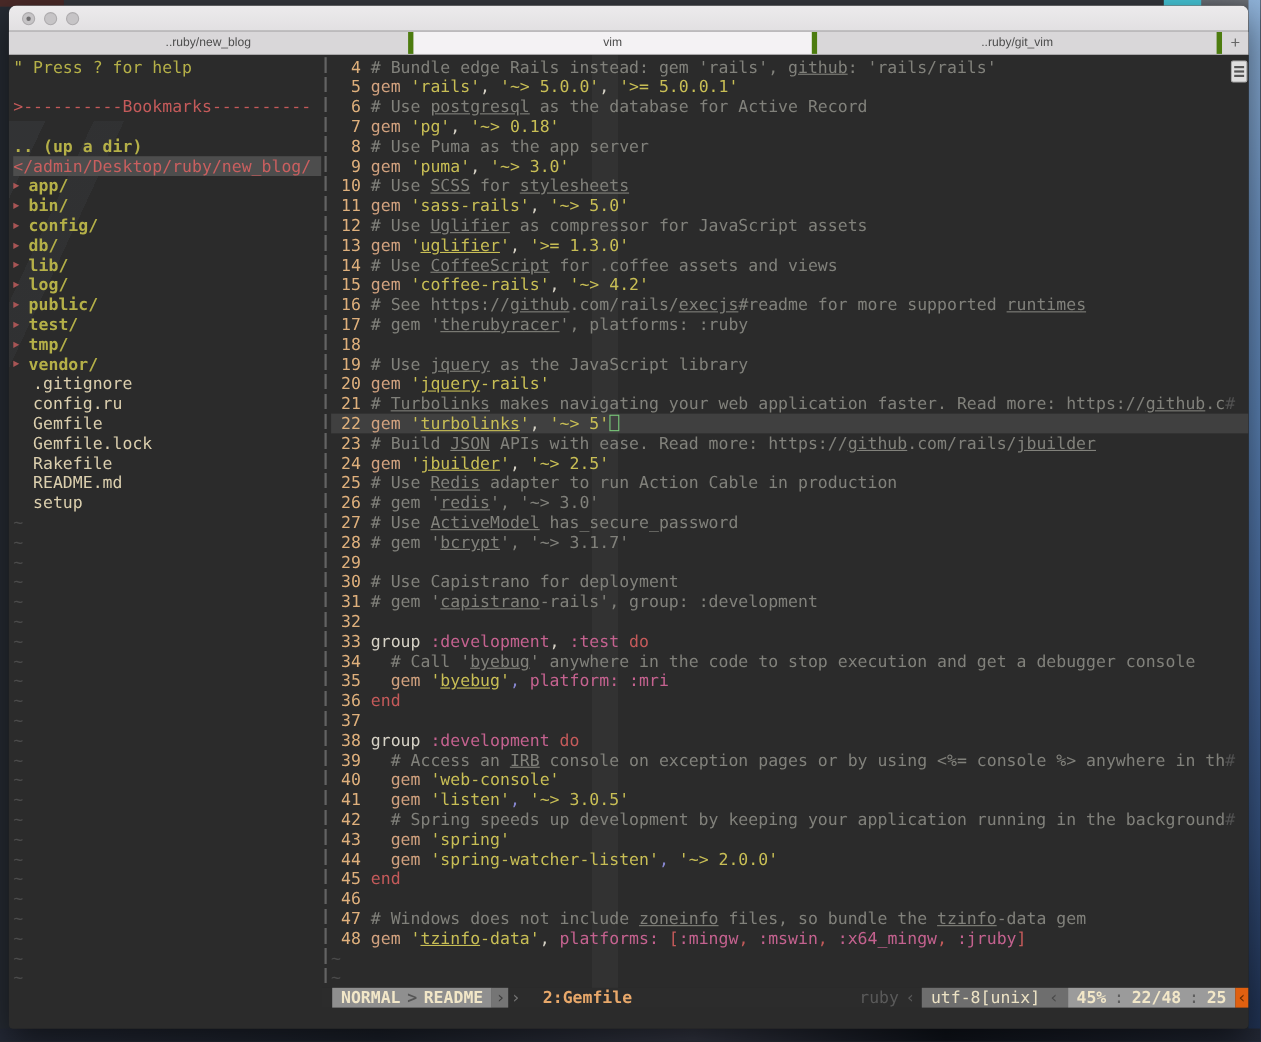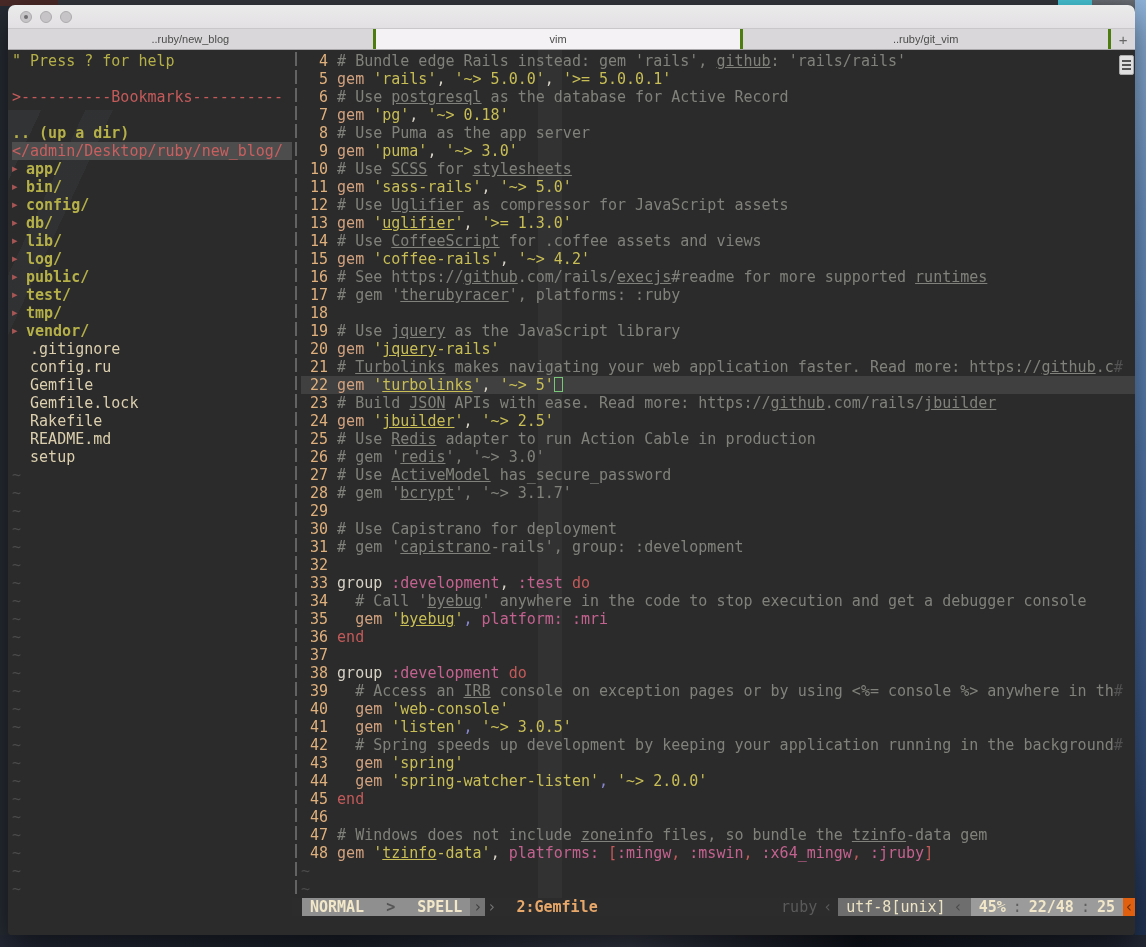--- a/index.html
+++ b/index.html
@@ -36,21 +36,21 @@
   .light.dotted::after{content:"";position:absolute;left:3px;top:3px;width:4px;height:4px;border-radius:50%;background:#6f6d6f;}
   .title-wrap{display:flex;align-items:center;gap:5px;}
   .proxy-folder{display:inline-block;width:15px;height:11px;border-radius:2px;
     background:linear-gradient(#7fc2ec,#4794d4);position:relative;}
   .proxy-folder::before{content:"";position:absolute;left:0;top:-2px;width:6px;height:3px;
     background:#7fc2ec;border-radius:2px 2px 0 0;}
   
   .tabbar{height:20px;background:#cfcdcf;display:flex;border-bottom:1px solid #a9a7a9;
     font-family:"Liberation Sans",sans-serif;font-size:11px;color:#4c4c4c;}
   .tab{flex:1;display:flex;align-items:center;justify-content:center;
-    background:#d9d7d9;border-right:3px solid #4d7c0f;box-sizing:border-box;}
+    background:#d9d7d9;border-right:5px solid #4d7c0f;box-sizing:border-box;}
   .tab.active{background:#f4f2f4;}
   .tab-plus{width:24px;display:flex;align-items:center;justify-content:center;
     background:#d9d7d9;font-size:15px;color:#666;}
   
   .term-body{position:relative;height:886px;background:#2b2b2b;
     font-size:15px;line-height:18px;white-space:pre;}
   .bleed-band{position:absolute;left:530px;top:0;width:24px;height:850px;background:rgba(255,255,255,.035);pointer-events:none;}
   .bleed-left{position:absolute;left:0;top:60px;width:150px;height:800px;pointer-events:none;
     background:linear-gradient(115deg,rgba(180,200,230,.05) 0 30px,transparent 30px 70px,rgba(180,200,230,.04) 70px 95px,transparent 95px);}
   .tree{position:absolute;left:4px;top:2px;width:31ch;}
@@ -81,21 +81,21 @@
   .tk-file{color:#dbcfae;}
   .tk-bm{color:#c45a5a;}
   .tk-root{color:#ca5f5f;}
   .tk-t{color:#4b4b4b;}
   
   .statusrow{position:absolute;left:0;top:848px;right:0;height:18px;}
   .nerd-bar{position:absolute;left:4px;top:0;width:31ch;height:18px;background:#8f8f8f;
     color:#4f4f4f;font-weight:bold;padding-left:8px;box-sizing:border-box;}
   .vim-bar{position:absolute;left:calc(4px + 31ch);top:0;right:0;height:18px;background:#2c2c2c;
     display:flex;align-items:stretch;}
-  .mode-block{background:#8f8f8f;color:#f2e7c8;font-weight:bold;padding:0 8px;margin-left:10px;display:flex;align-items:center;gap:16px;}
+  .mode-block{background:#8f8f8f;color:#f2e7c8;font-weight:bold;padding:0 8px;margin-left:10px;display:flex;align-items:center;gap:0;}
   .mode-sep{color:#555;padding:0 6px;font-weight:bold;}
   .chev1{background:#757575;color:#3f3f3f;padding:0 3px;display:flex;align-items:center;}
   .chev2{color:#757575;display:flex;align-items:center;padding:0 2px;}
   .buffer-label{color:#e8a86a;font-weight:bold;margin-left:18px;display:flex;align-items:center;}
   .sl-right{margin-left:auto;display:flex;align-items:stretch;}
   .ft-label{color:#5a5a5a;display:flex;align-items:center;}
   .sl-chev{color:#5a5a5a;display:flex;align-items:center;padding:0 6px;}
   .enc-block{background:#6e6e6e;color:#ece2c4;padding:0 8px;display:flex;align-items:center;gap:8px;}
   .enc-block .inchev{color:#4a4a4a;}
   .pct-block{background:#9b9b9b;color:#f2e7c8;font-weight:bold;padding:0 8px;display:flex;align-items:center;}
@@ -148,21 +148,21 @@
 
     <div class="tree" id="tree"><div class="row"><span class="tk-h">" Press ? for help</span></div><div class="row"></div><div class="row"><span class="tk-bm">&gt;----------Bookmarks----------</span></div><div class="row"></div><div class="row"><span class="tk-dir">.. (up a dir)</span></div><div class="row root-row"><span class="tk-root">&lt;/admin/Desktop/ruby/new_blog/</span></div><div class="row"><span class="tk-arr arrglyph">▸ </span><span class="tk-dir">app/</span></div><div class="row"><span class="tk-arr arrglyph">▸ </span><span class="tk-dir">bin/</span></div><div class="row"><span class="tk-arr arrglyph">▸ </span><span class="tk-dir">config/</span></div><div class="row"><span class="tk-arr arrglyph">▸ </span><span class="tk-dir">db/</span></div><div class="row"><span class="tk-arr arrglyph">▸ </span><span class="tk-dir">lib/</span></div><div class="row"><span class="tk-arr arrglyph">▸ </span><span class="tk-dir">log/</span></div><div class="row"><span class="tk-arr arrglyph">▸ </span><span class="tk-dir">public/</span></div><div class="row"><span class="tk-arr arrglyph">▸ </span><span class="tk-dir">test/</span></div><div class="row"><span class="tk-arr arrglyph">▸ </span><span class="tk-dir">tmp/</span></div><div class="row"><span class="tk-arr arrglyph">▸ </span><span class="tk-dir">vendor/</span></div><div class="row"><span class="tk-file">  .gitignore</span></div><div class="row"><span class="tk-file">  config.ru</span></div><div class="row"><span class="tk-file">  Gemfile</span></div><div class="row"><span class="tk-file">  Gemfile.lock</span></div><div class="row"><span class="tk-file">  Rakefile</span></div><div class="row"><span class="tk-file">  README.md</span></div><div class="row"><span class="tk-file">  setup</span></div><div class="row"><span class="tk-t">~</span></div><div class="row"><span class="tk-t">~</span></div><div class="row"><span class="tk-t">~</span></div><div class="row"><span class="tk-t">~</span></div><div class="row"><span class="tk-t">~</span></div><div class="row"><span class="tk-t">~</span></div><div class="row"><span class="tk-t">~</span></div><div class="row"><span class="tk-t">~</span></div><div class="row"><span class="tk-t">~</span></div><div class="row"><span class="tk-t">~</span></div><div class="row"><span class="tk-t">~</span></div><div class="row"><span class="tk-t">~</span></div><div class="row"><span class="tk-t">~</span></div><div class="row"><span class="tk-t">~</span></div><div class="row"><span class="tk-t">~</span></div><div class="row"><span class="tk-t">~</span></div><div class="row"><span class="tk-t">~</span></div><div class="row"><span class="tk-t">~</span></div><div class="row"><span class="tk-t">~</span></div><div class="row"><span class="tk-t">~</span></div><div class="row"><span class="tk-t">~</span></div><div class="row"><span class="tk-t">~</span></div><div class="row"><span class="tk-t">~</span></div><div class="row"><span class="tk-t">~</span></div></div>
     <div class="vsep"></div>
     <div class="editor" id="editor"><div class="row"><span class="lnum">4</span><span> </span><span class="tk-c"># Bundle edge Rails instead: gem 'rails', </span><span class="tk-cu">github</span><span class="tk-c">: 'rails/rails'</span></div><div class="row"><span class="lnum">5</span><span> </span><span class="tk-g">gem</span><span class="tk-d"> </span><span class="tk-s">'rails'</span><span class="tk-d">, </span><span class="tk-s">'~&gt; 5.0.0'</span><span class="tk-d">, </span><span class="tk-s">'&gt;= 5.0.0.1'</span></div><div class="row"><span class="lnum">6</span><span> </span><span class="tk-c"># Use </span><span class="tk-cu">postgresql</span><span class="tk-c"> as the database for Active Record</span></div><div class="row"><span class="lnum">7</span><span> </span><span class="tk-g">gem</span><span class="tk-d"> </span><span class="tk-s">'pg'</span><span class="tk-d">, </span><span class="tk-s">'~&gt; 0.18'</span></div><div class="row"><span class="lnum">8</span><span> </span><span class="tk-c"># Use Puma as the app server</span></div><div class="row"><span class="lnum">9</span><span> </span><span class="tk-g">gem</span><span class="tk-d"> </span><span class="tk-s">'puma'</span><span class="tk-d">, </span><span class="tk-s">'~&gt; 3.0'</span></div><div class="row"><span class="lnum">10</span><span> </span><span class="tk-c"># Use </span><span class="tk-cu">SCSS</span><span class="tk-c"> for </span><span class="tk-cu">stylesheets</span></div><div class="row"><span class="lnum">11</span><span> </span><span class="tk-g">gem</span><span class="tk-d"> </span><span class="tk-s">'sass-rails'</span><span class="tk-d">, </span><span class="tk-s">'~&gt; 5.0'</span></div><div class="row"><span class="lnum">12</span><span> </span><span class="tk-c"># Use </span><span class="tk-cu">Uglifier</span><span class="tk-c"> as compressor for JavaScript assets</span></div><div class="row"><span class="lnum">13</span><span> </span><span class="tk-g">gem</span><span class="tk-d"> </span><span class="tk-s">'</span><span class="tk-su">uglifier</span><span class="tk-s">'</span><span class="tk-d">, </span><span class="tk-s">'&gt;= 1.3.0'</span></div><div class="row"><span class="lnum">14</span><span> </span><span class="tk-c"># Use </span><span class="tk-cu">CoffeeScript</span><span class="tk-c"> for .coffee assets and views</span></div><div class="row"><span class="lnum">15</span><span> </span><span class="tk-g">gem</span><span class="tk-d"> </span><span class="tk-s">'coffee-rails'</span><span class="tk-d">, </span><span class="tk-s">'~&gt; 4.2'</span></div><div class="row"><span class="lnum">16</span><span> </span><span class="tk-c"># See https://</span><span class="tk-cu">github</span><span class="tk-c">.com/rails/</span><span class="tk-cu">execjs</span><span class="tk-c">#readme for more supported </span><span class="tk-cu">runtimes</span></div><div class="row"><span class="lnum">17</span><span> </span><span class="tk-c"># gem '</span><span class="tk-cu">therubyracer</span><span class="tk-c">', platforms: :ruby</span></div><div class="row"><span class="lnum">18</span><span> </span></div><div class="row"><span class="lnum">19</span><span> </span><span class="tk-c"># Use </span><span class="tk-cu">jquery</span><span class="tk-c"> as the JavaScript library</span></div><div class="row"><span class="lnum">20</span><span> </span><span class="tk-g">gem</span><span class="tk-d"> </span><span class="tk-s">'</span><span class="tk-su">jquery</span><span class="tk-s">-rails'</span></div><div class="row"><span class="lnum">21</span><span> </span><span class="tk-c"># </span><span class="tk-cu">Turbolinks</span><span class="tk-c"> makes navigating your web application faster. Read more: https://</span><span class="tk-cu">github</span><span class="tk-c">.c</span><span class="tk-x">#</span></div><div class="row cursor-row"><span class="lnum">22</span><span> </span><span class="tk-g">gem</span><span class="tk-d"> </span><span class="tk-s">'</span><span class="tk-su">turbolinks</span><span class="tk-s">'</span><span class="tk-d">, </span><span class="tk-s">'~&gt; 5'</span><span class="cursor-block"></span></div><div class="row"><span class="lnum">23</span><span> </span><span class="tk-c"># Build </span><span class="tk-cu">JSON</span><span class="tk-c"> APIs with ease. Read more: https://</span><span class="tk-cu">github</span><span class="tk-c">.com/rails/</span><span class="tk-cu">jbuilder</span></div><div class="row"><span class="lnum">24</span><span> </span><span class="tk-g">gem</span><span class="tk-d"> </span><span class="tk-s">'</span><span class="tk-su">jbuilder</span><span class="tk-s">'</span><span class="tk-d">, </span><span class="tk-s">'~&gt; 2.5'</span></div><div class="row"><span class="lnum">25</span><span> </span><span class="tk-c"># Use </span><span class="tk-cu">Redis</span><span class="tk-c"> adapter to run Action Cable in production</span></div><div class="row"><span class="lnum">26</span><span> </span><span class="tk-c"># gem '</span><span class="tk-cu">redis</span><span class="tk-c">', '~&gt; 3.0'</span></div><div class="row"><span class="lnum">27</span><span> </span><span class="tk-c"># Use </span><span class="tk-cu">ActiveModel</span><span class="tk-c"> has_secure_password</span></div><div class="row"><span class="lnum">28</span><span> </span><span class="tk-c"># gem '</span><span class="tk-cu">bcrypt</span><span class="tk-c">', '~&gt; 3.1.7'</span></div><div class="row"><span class="lnum">29</span><span> </span></div><div class="row"><span class="lnum">30</span><span> </span><span class="tk-c"># Use Capistrano for deployment</span></div><div class="row"><span class="lnum">31</span><span> </span><span class="tk-c"># gem '</span><span class="tk-cu">capistrano</span><span class="tk-c">-rails', group: :development</span></div><div class="row"><span class="lnum">32</span><span> </span></div><div class="row"><span class="lnum">33</span><span> </span><span class="tk-d">group </span><span class="tk-y">:development</span><span class="tk-d">, </span><span class="tk-y">:test</span><span class="tk-d"> </span><span class="tk-r">do</span></div><div class="row"><span class="lnum">34</span><span> </span><span class="tk-d">  </span><span class="tk-c"># Call '</span><span class="tk-cu">byebug</span><span class="tk-c">' anywhere in the code to stop execution and get a debugger console</span></div><div class="row"><span class="lnum">35</span><span> </span><span class="tk-d">  </span><span class="tk-g">gem</span><span class="tk-d"> </span><span class="tk-s">'</span><span class="tk-su">byebug</span><span class="tk-s">'</span><span class="tk-b">,</span><span class="tk-d"> </span><span class="tk-y">platform:</span><span class="tk-d"> </span><span class="tk-y">:mri</span></div><div class="row"><span class="lnum">36</span><span> </span><span class="tk-r">end</span></div><div class="row"><span class="lnum">37</span><span> </span></div><div class="row"><span class="lnum">38</span><span> </span><span class="tk-d">group </span><span class="tk-y">:development</span><span class="tk-d"> </span><span class="tk-r">do</span></div><div class="row"><span class="lnum">39</span><span> </span><span class="tk-d">  </span><span class="tk-c"># Access an </span><span class="tk-cu">IRB</span><span class="tk-c"> console on exception pages or by using &lt;%= console %&gt; anywhere in th</span><span class="tk-x">#</span></div><div class="row"><span class="lnum">40</span><span> </span><span class="tk-d">  </span><span class="tk-g">gem</span><span class="tk-d"> </span><span class="tk-s">'web-console'</span></div><div class="row"><span class="lnum">41</span><span> </span><span class="tk-d">  </span><span class="tk-g">gem</span><span class="tk-d"> </span><span class="tk-s">'listen'</span><span class="tk-b">,</span><span class="tk-d"> </span><span class="tk-s">'~&gt; 3.0.5'</span></div><div class="row"><span class="lnum">42</span><span> </span><span class="tk-d">  </span><span class="tk-c"># Spring speeds up development by keeping your application running in the background</span><span class="tk-x">#</span></div><div class="row"><span class="lnum">43</span><span> </span><span class="tk-d">  </span><span class="tk-g">gem</span><span class="tk-d"> </span><span class="tk-s">'spring'</span></div><div class="row"><span class="lnum">44</span><span> </span><span class="tk-d">  </span><span class="tk-g">gem</span><span class="tk-d"> </span><span class="tk-s">'spring-watcher-listen'</span><span class="tk-b">,</span><span class="tk-d"> </span><span class="tk-s">'~&gt; 2.0.0'</span></div><div class="row"><span class="lnum">45</span><span> </span><span class="tk-r">end</span></div><div class="row"><span class="lnum">46</span><span> </span></div><div class="row"><span class="lnum">47</span><span> </span><span class="tk-c"># Windows does not include </span><span class="tk-cu">zoneinfo</span><span class="tk-c"> files, so bundle the </span><span class="tk-cu">tzinfo</span><span class="tk-c">-data gem</span></div><div class="row"><span class="lnum">48</span><span> </span><span class="tk-g">gem</span><span class="tk-d"> </span><span class="tk-s">'</span><span class="tk-su">tzinfo</span><span class="tk-s">-data'</span><span class="tk-d">, </span><span class="tk-y">platforms:</span><span class="tk-d"> </span><span class="tk-r">[</span><span class="tk-y">:mingw</span><span class="tk-r">,</span><span class="tk-d"> </span><span class="tk-y">:mswin</span><span class="tk-r">,</span><span class="tk-d"> </span><span class="tk-y">:x64_mingw</span><span class="tk-r">,</span><span class="tk-d"> </span><span class="tk-y">:jruby</span><span class="tk-r">]</span></div><div class="row"><span class="tk-t">~</span></div><div class="row"><span class="tk-t">~</span></div></div>
 
     <div class="statusrow">
       <div class="vim-bar">
         <div class="mode-block">
           <span>NORMAL</span>
           <span class="mode-sep">&gt;</span>
-          <span>SPELL</span>
+          <span>README</span>
         </div>
         <span class="chev1">›</span>
         <span class="chev2">›</span>
         <span class="buffer-label">2:Gemfile</span>
         <div class="sl-right">
           <span class="ft-label">ruby</span>
           <span class="sl-chev">‹</span>
           <div class="enc-block">
             <span>utf-8[unix]</span>
             <span class="inchev">‹</span>

